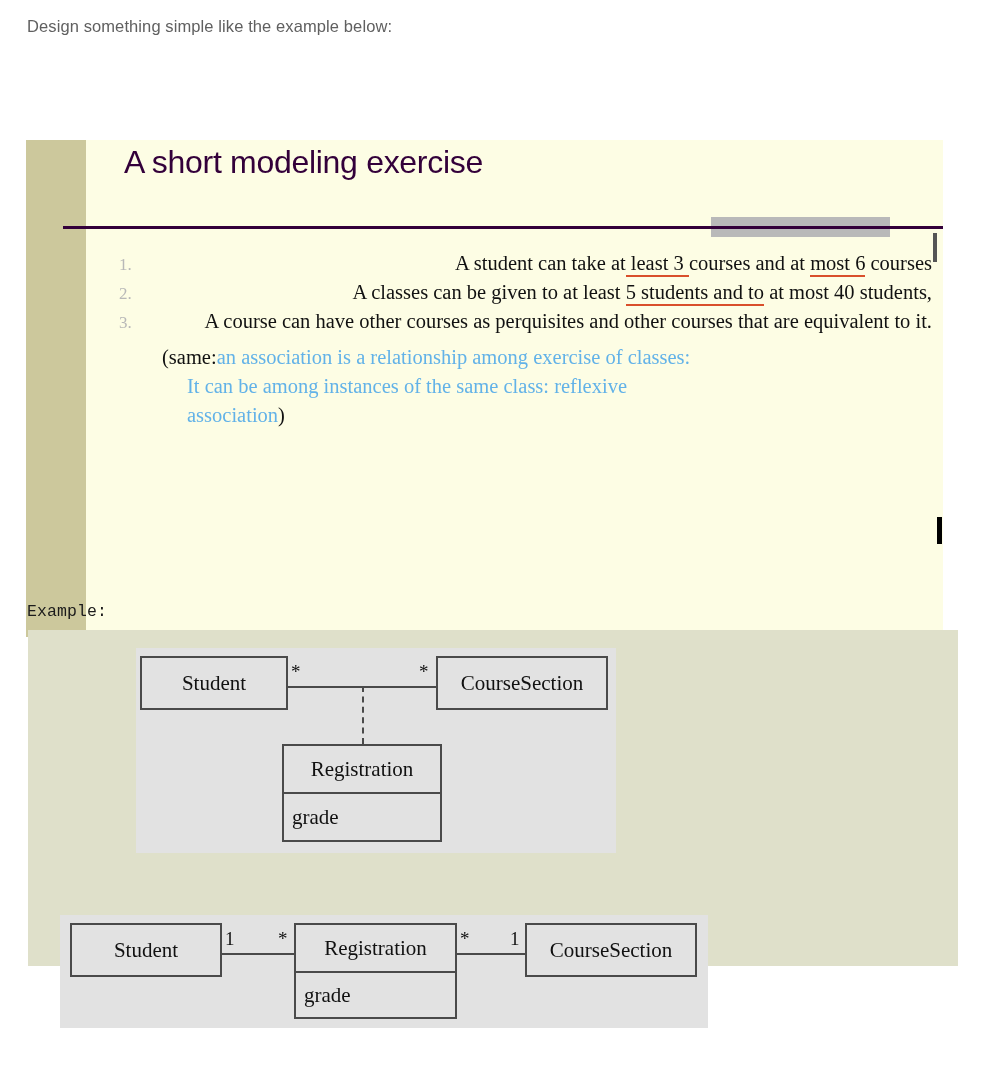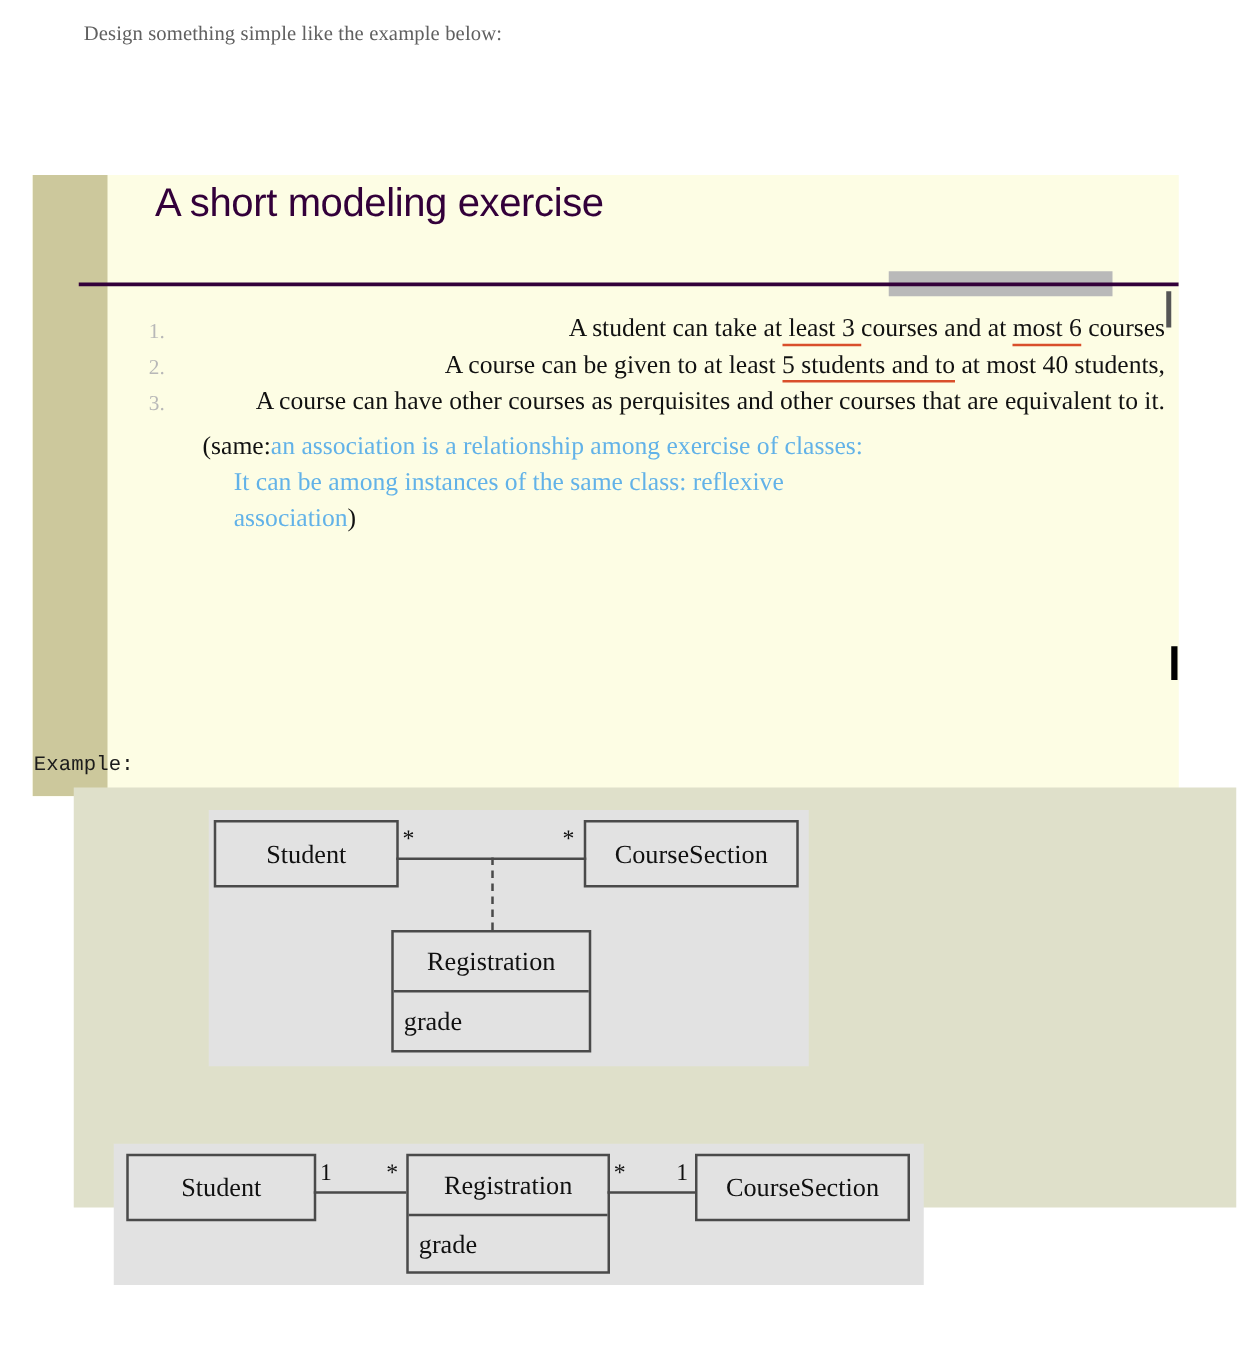--- a/index.html
+++ b/index.html
@@ -13,26 +13,25 @@
     position: relative;
     font-family: "Liberation Sans", sans-serif;
     overflow: hidden;
   }
 
   
   .prompt-line {
     position: absolute;
     left: 27px;
     top: 17px;
-    font-family: Liberation Serif, serif;
+    font-family: Liberation Sans, sans-serif;
     font-size: 16.5px;
     color: #606060;
     letter-spacing: 0.1px;
     white-space: nowrap;
-    margin-left: 40px;
   }
 
   
   .slide {
     position: absolute;
     left: 26px;
     top: 140px;
     width: 917px;
     height: 497px;
     background: #fdfde4;
@@ -151,21 +150,20 @@
   }
 
   
   .diagram-panel {
     position: absolute;
     left: 28px;
     top: 630px;
     width: 930px;
     height: 336px;
     background: #dfe0ca;
-    margin-left: 31px;
   }
 
   
   .uml-panel {
     position: absolute;
     background: #e2e2e2;
   }
   #uml-panel-1 { left: 108px; top: 18px; width: 480px; height: 205px; }
   #uml-panel-2 { left: 32px; top: 285px; width: 648px; height: 113px; }
 
@@ -220,21 +218,21 @@
 
   <div class="slide-body">
 
     <div class="li-row">
       <div class="li-num">1.</div>
       <div class="li-text"><span>A student can take at</span><span class="u-red"> least 3 </span><span>courses and at </span><span class="u-red">most 6</span><span> courses</span></div>
     </div>
 
     <div class="li-row">
       <div class="li-num">2.</div>
-      <div class="li-text"><span>A course can be given to at least </span><span class="u-red">5 students and to</span><span> at most 40 students,</span></div>
+      <div class="li-text"><span>A classes can be given to at least </span><span class="u-red">5 students and to</span><span> at most 40 students,</span></div>
     </div>
 
     <div class="li-row">
       <div class="li-num">3.</div>
       <div class="li-text"><span> A course can have other courses as perquisites and other courses that are equivalent to it.</span></div>
     </div>
 
     <div class="hint-block">
       <div><span>(same:</span><span class="hint-blue">an association is a relationship among exercise of classes:</span></div>
       <div class="hint-indent">It can be among instances of the same class: reflexive</div>

